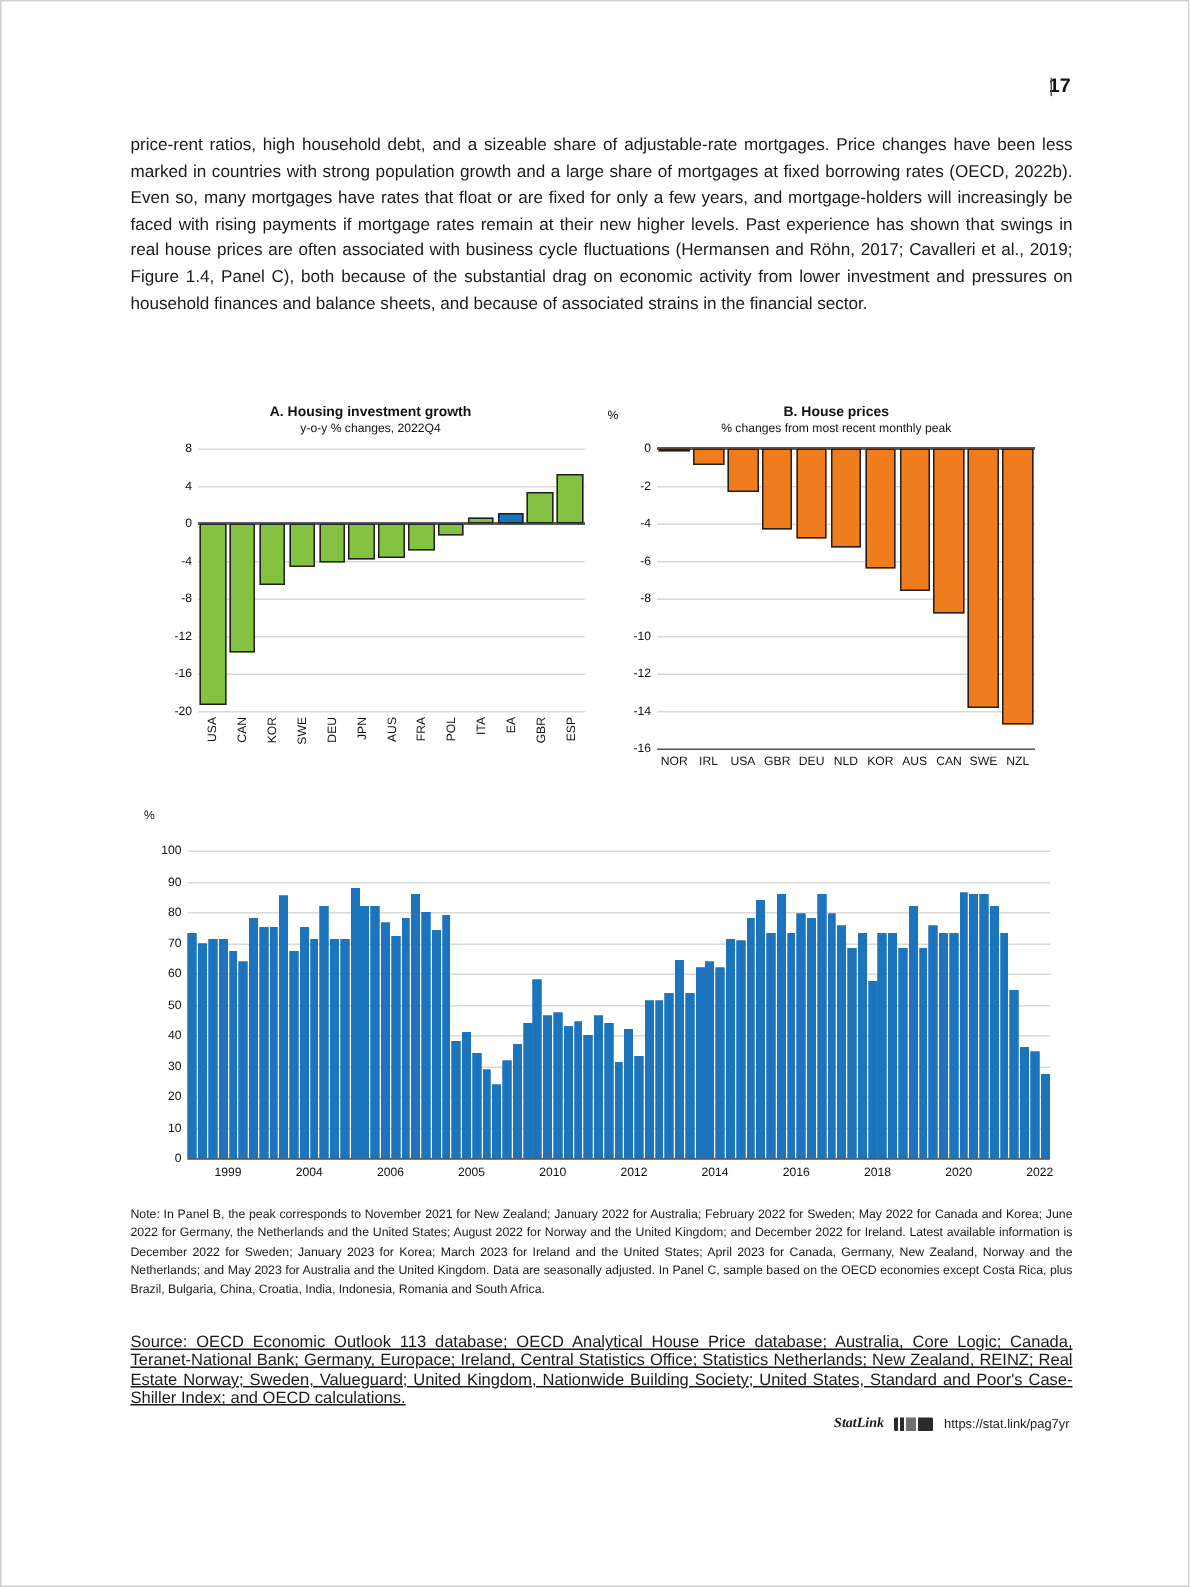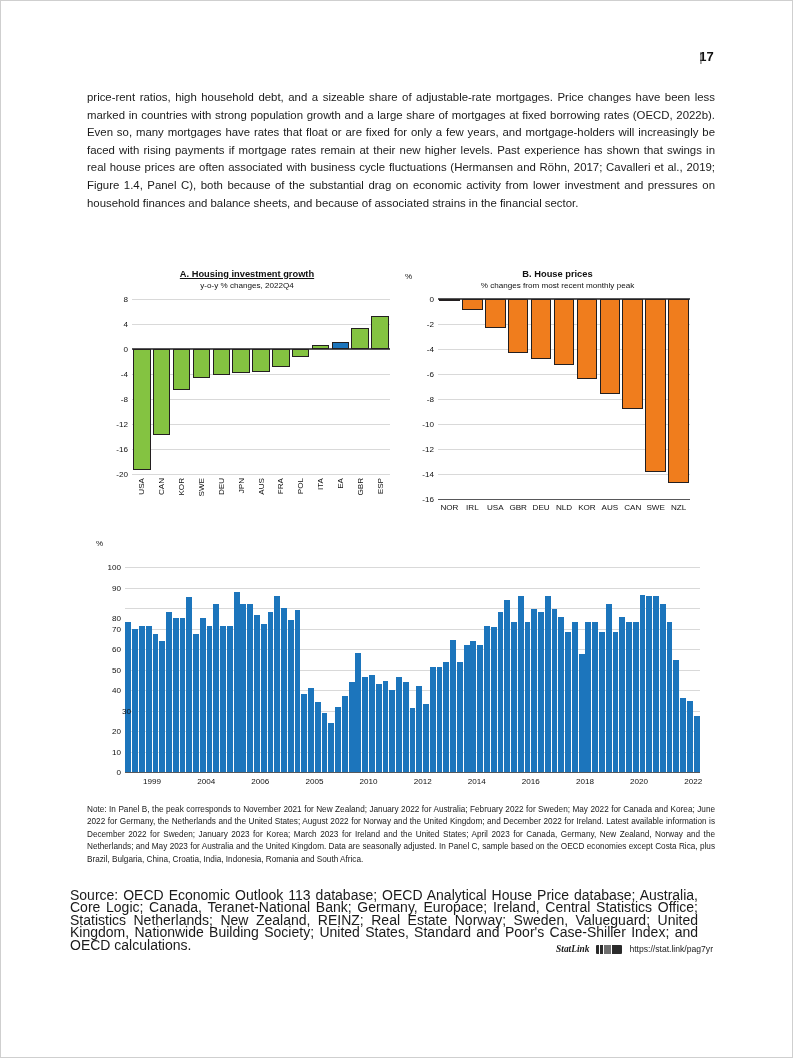--- a/index.html
+++ b/index.html
@@ -72,22 +72,22 @@
     position:absolute; font-size:8.1px; color:#111; text-align:center;
     white-space:nowrap; transform:translateX(-50%);
   }
 
   
   .notes{
     position:absolute; left:86px; top:803px; width:628px;
     font-size:8.2px; line-height:12.4px; text-align:justify; color:#1a1a1a;
   }
   .source{
-    position:absolute; left:69px; top:888px; width:628px;
-    font-size:14px; line-height:12.4px; text-align:justify; color:#1a1a1a;
+    position:absolute; left:86px; top:888px; width:628px;
+    font-size:11px; line-height:12.4px; text-align:justify; color:#1a1a1a;text-decoration:underline;
   }
   .statlink{
     position:absolute; right:79px; top:943px;
     font-size:8.6px; color:#1a1a1a;
     display:flex; align-items:center; gap:7px;
   }
   .statlink .sl-word{ font-style:italic; font-weight:bold; font-family:"Liberation Serif", serif; font-size:9.4px;}
   .sl-logo{
     display:inline-block; width:26px; height:9px;
     background:
@@ -106,21 +106,21 @@
 <div class="page">
 
   <div class="header">
     <span class="bar">|</span><span>17</span>
   </div>
 
   <div class="bodytext">price-rent ratios, high household debt, and a sizeable share of adjustable-rate mortgages. Price changes have been less marked in countries with strong population growth and a large share of mortgages at fixed borrowing rates (OECD, 2022b). Even so, many mortgages have rates that float or are fixed for only a few years, and mortgage-holders will increasingly be faced with rising payments if mortgage rates remain at their new higher levels. Past experience has shown that swings in real house prices are often associated with business cycle fluctuations (Hermansen and Röhn, 2017; Cavalleri et al., 2019; Figure 1.4, Panel C), both because of the substantial drag on economic activity from lower investment and pressures on household finances and balance sheets, and because of associated strains in the financial sector.</div>
 
 
   <div class="panel" id="panelA" style="left:96px; top:268px; width:300px; height:255px;">
-    <div class="panel-title" style="position:absolute;left:0;top:0;width:300px;text-decoration:underline;">A. Housing investment growth</div>
+    <div class="panel-title" style="position:absolute;left:0;top:0;width:300px;">A. Housing investment growth</div>
     <div class="panel-sub" style="position:absolute;left:0;top:11px;width:300px;">y-o-y % changes, 2022Q4</div>
     <div class="plot" id="plotA" style="left:35px; top:30px; width:258px; height:175px;">
         <div class="gridline" style="top: 0px;"></div>
         <div class="gridline" style="top: 25px;"></div>
         <div class="zeroline" style="top: 49.3px;"></div>
         <div class="gridline" style="top: 75px;"></div>
         <div class="gridline" style="top: 100px;"></div>
         <div class="gridline" style="top: 125px;"></div>
         <div class="gridline" style="top: 150px;"></div>
         <div class="gridline" style="top: 175px;"></div>
@@ -316,26 +316,26 @@
         <div class="bar" style="left: 534.885px; width: 5.81765px; top: 36.9px; height: 168.1px; background: rgb(28, 117, 188); border: 1px solid rgb(28, 117, 188);"></div>
         <div class="bar" style="left: 541.65px; width: 5.81765px; top: 55.35px; height: 149.65px; background: rgb(28, 117, 188); border: 1px solid rgb(28, 117, 188);"></div>
         <div class="bar" style="left: 548.415px; width: 5.81765px; top: 93.275px; height: 111.725px; background: rgb(28, 117, 188); border: 1px solid rgb(28, 117, 188);"></div>
         <div class="bar" style="left: 555.179px; width: 5.81765px; top: 131.2px; height: 73.8px; background: rgb(28, 117, 188); border: 1px solid rgb(28, 117, 188);"></div>
         <div class="bar" style="left: 561.944px; width: 5.81765px; top: 134.275px; height: 70.725px; background: rgb(28, 117, 188); border: 1px solid rgb(28, 117, 188);"></div>
         <div class="bar" style="left: 568.709px; width: 5.81765px; top: 148.625px; height: 56.375px; background: rgb(28, 117, 188); border: 1px solid rgb(28, 117, 188);"></div>
       </div>
     <div id="ylabC">
         <div class="ytick" style="left: 2px; top: 33px;">100</div>
         <div class="ytick" style="left: 2px; top: 53.5px;">90</div>
-        <div class="ytick" style="left: 2px; top: 84px;">80</div>
+        <div class="ytick" style="left: 2px; top: 74px;">80</div>
         <div class="ytick" style="left: 2px; top: 94.5px;">70</div>
         <div class="ytick" style="left: 2px; top: 115px;">60</div>
         <div class="ytick" style="left: 2px; top: 135.5px;">50</div>
         <div class="ytick" style="left: 2px; top: 156px;">40</div>
-        <div class="ytick" style="left: 12px; top: 176.5px;">30</div>
+        <div class="ytick" style="left: 2px; top: 176.5px;">30</div>
         <div class="ytick" style="left: 2px; top: 197px;">20</div>
         <div class="ytick" style="left: 2px; top: 217.5px;">10</div>
         <div class="ytick" style="left: 2px; top: 238px;">0</div>
       </div>
     <div id="xlabC">
         <div class="xlab-h" style="left: 59.0588px; top: 243px;">1999</div>
         <div class="xlab-h" style="left: 113.176px; top: 243px;">2004</div>
         <div class="xlab-h" style="left: 167.294px; top: 243px;">2006</div>
         <div class="xlab-h" style="left: 221.412px; top: 243px;">2005</div>
         <div class="xlab-h" style="left: 275.529px; top: 243px;">2010</div>

